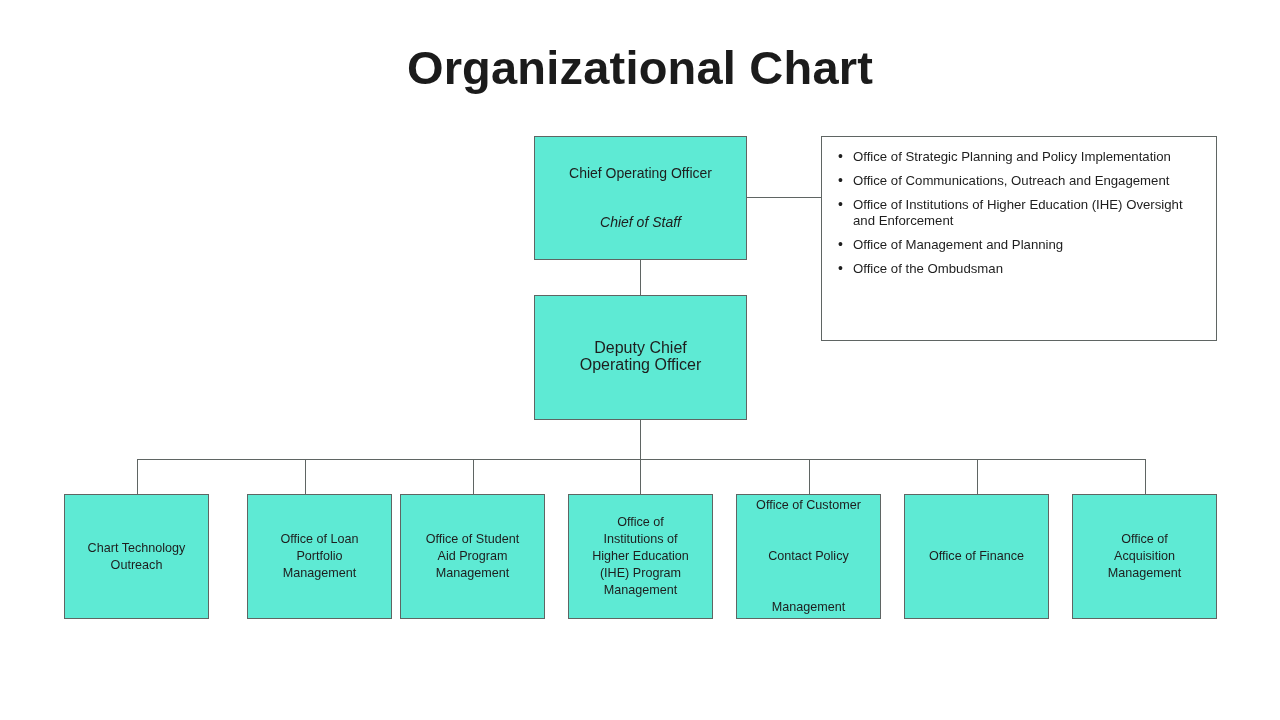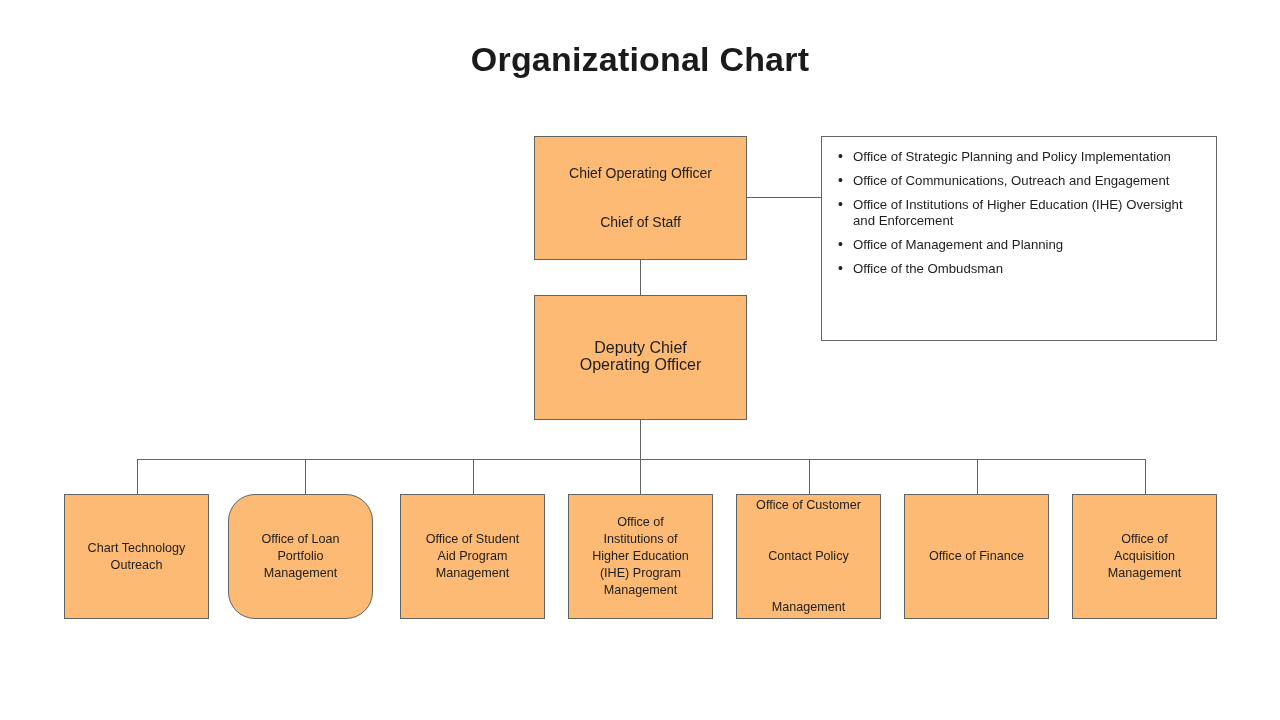--- a/index.html
+++ b/index.html
@@ -20,32 +20,32 @@
     height: 720px;
   }
 
   
   .chart-title {
     position: absolute;
     left: 0;
     top: 40px;
     width: 1280px;
     text-align: center;
-    font-size: 34px;
+    font-size: 47px;
     font-weight: bold;
     letter-spacing: 0.2px;
     color: #1b1b1b;
   }
 
   
   .node {
     position: absolute;
     box-sizing: border-box;
     border: 1px solid #5f6563;
-    background: #fdba74;
+    background: #5eead4;
     display: flex;
     flex-direction: column;
     align-items: center;
     justify-content: center;
     text-align: center;
     font-size: 13.5px;
     line-height: 17px;
     color: #1e1e1e;
     padding: 2px 6px;
   }
@@ -53,21 +53,21 @@
 
   
   #node-coo {
     left: 534px;
     top: 136px;
     width: 213px;
     height: 124px;
     font-size: 14px;
     justify-content: center;
   }
-  #node-coo .line + .line { margin-top: 32px; }
+  #node-coo .line + .line { margin-top: 32px; font-style: italic; }
 
   
   #node-deputy {
     left: 534px;
     top: 295px;
     width: 213px;
     height: 125px;
     font-size: 16px;
     justify-content: flex-start;
     padding-top: 43px;
@@ -166,21 +166,21 @@
   <div class="node" id="node-deputy">
     <span class="line">Deputy Chief</span>
     <span class="line">Operating Officer</span>
   </div>
 
   <div class="node leaf" style="left:64px;">
     <span class="line">Chart Technology</span>
     <span class="line">Outreach</span>
   </div>
 
-  <div class="node leaf" style="left:228px;border-radius:27px;">
+  <div class="node leaf" style="left:247px;">
     <span class="line">Office of Loan</span>
     <span class="line">Portfolio</span>
     <span class="line">Management</span>
   </div>
 
   <div class="node leaf" style="left:400px;">
     <span class="line">Office of Student</span>
     <span class="line">Aid Program</span>
     <span class="line">Management</span>
   </div>

